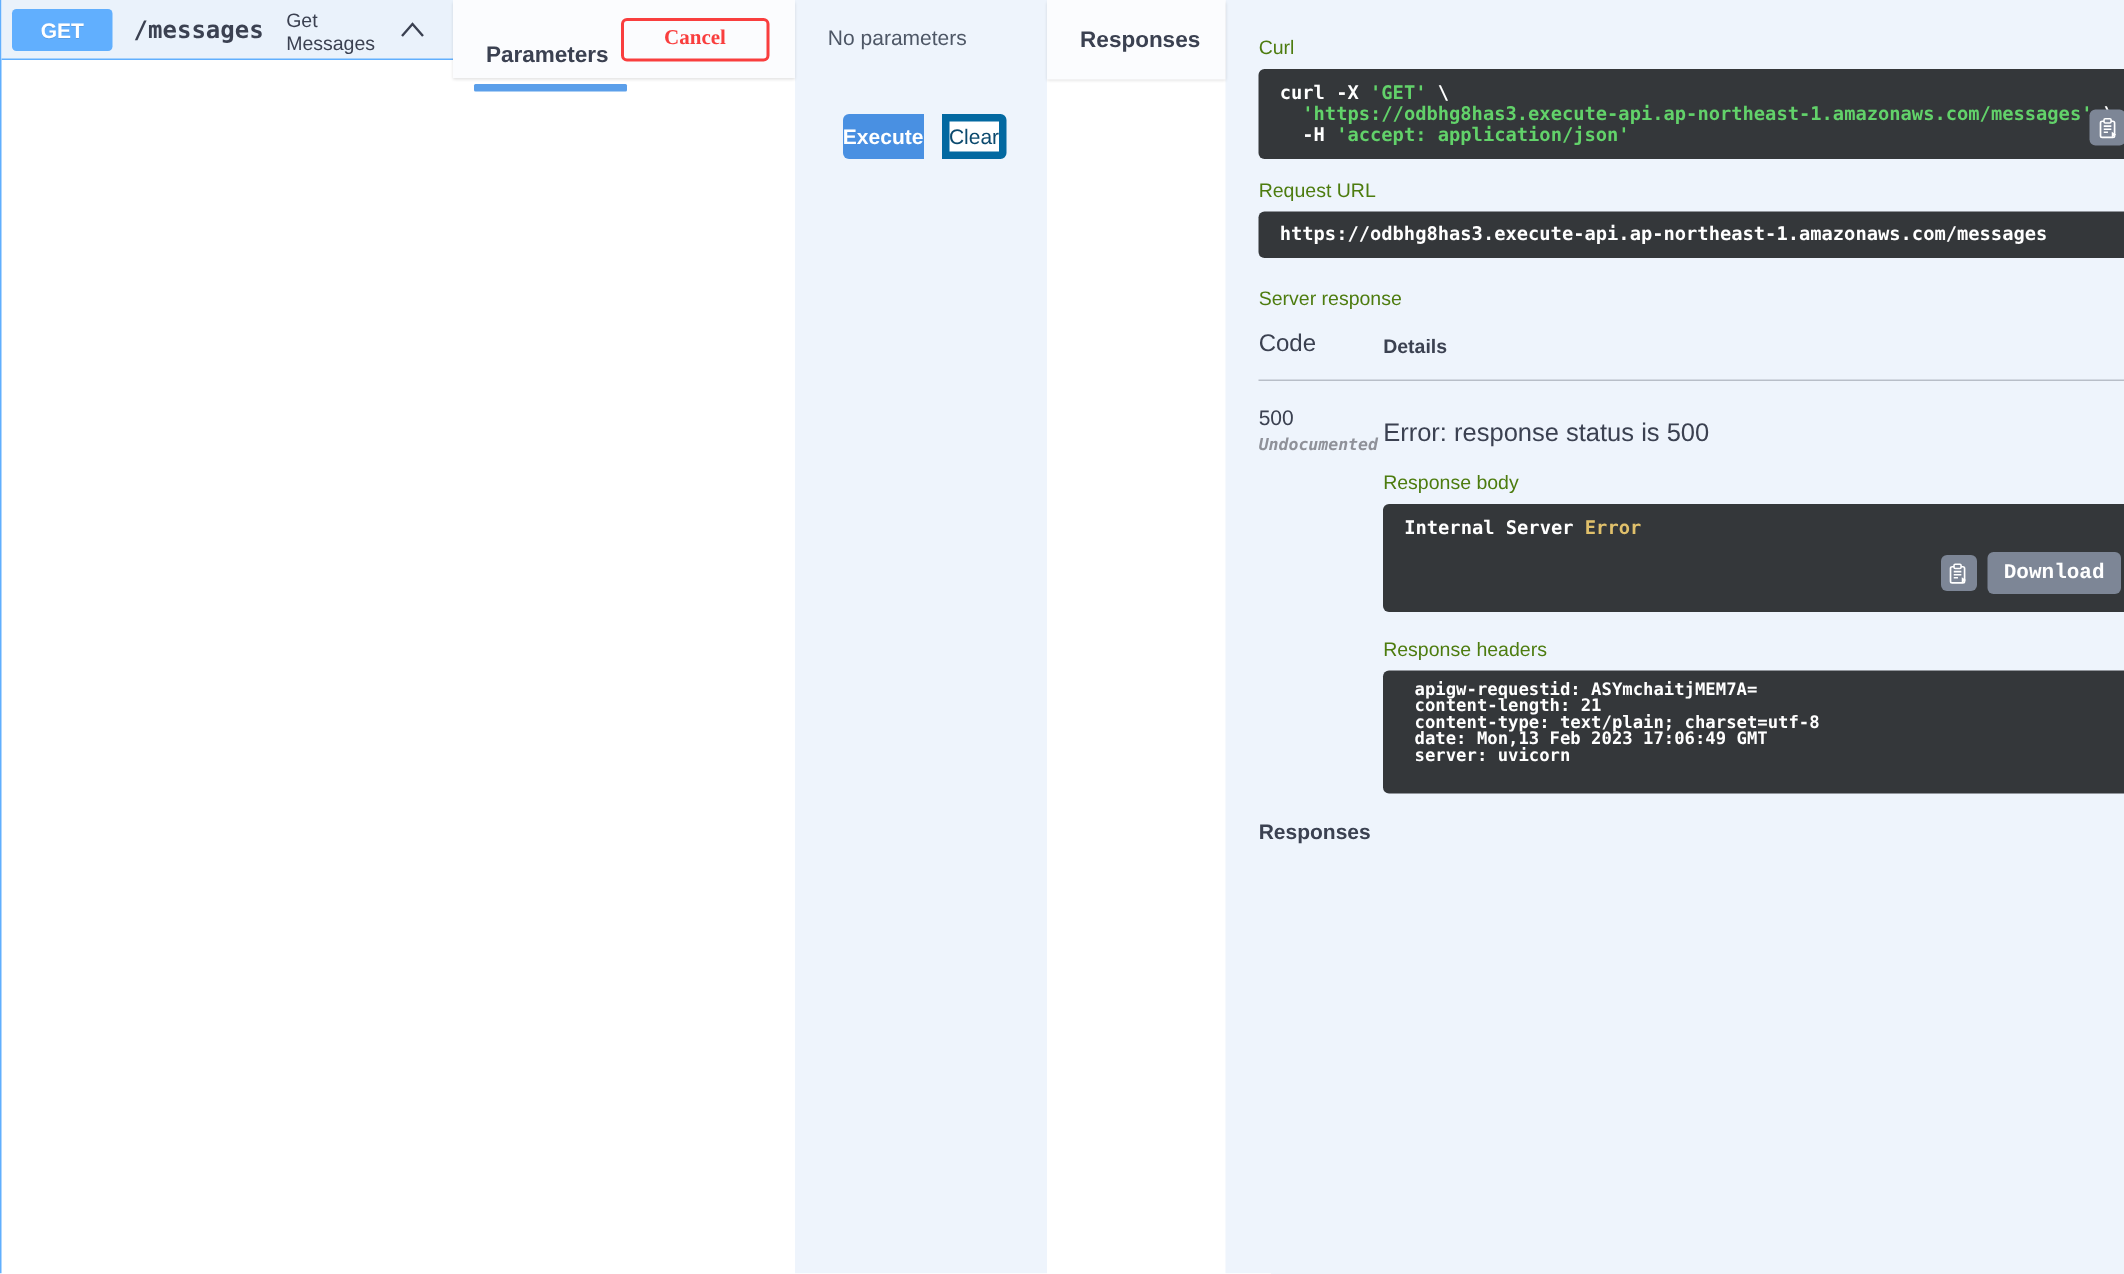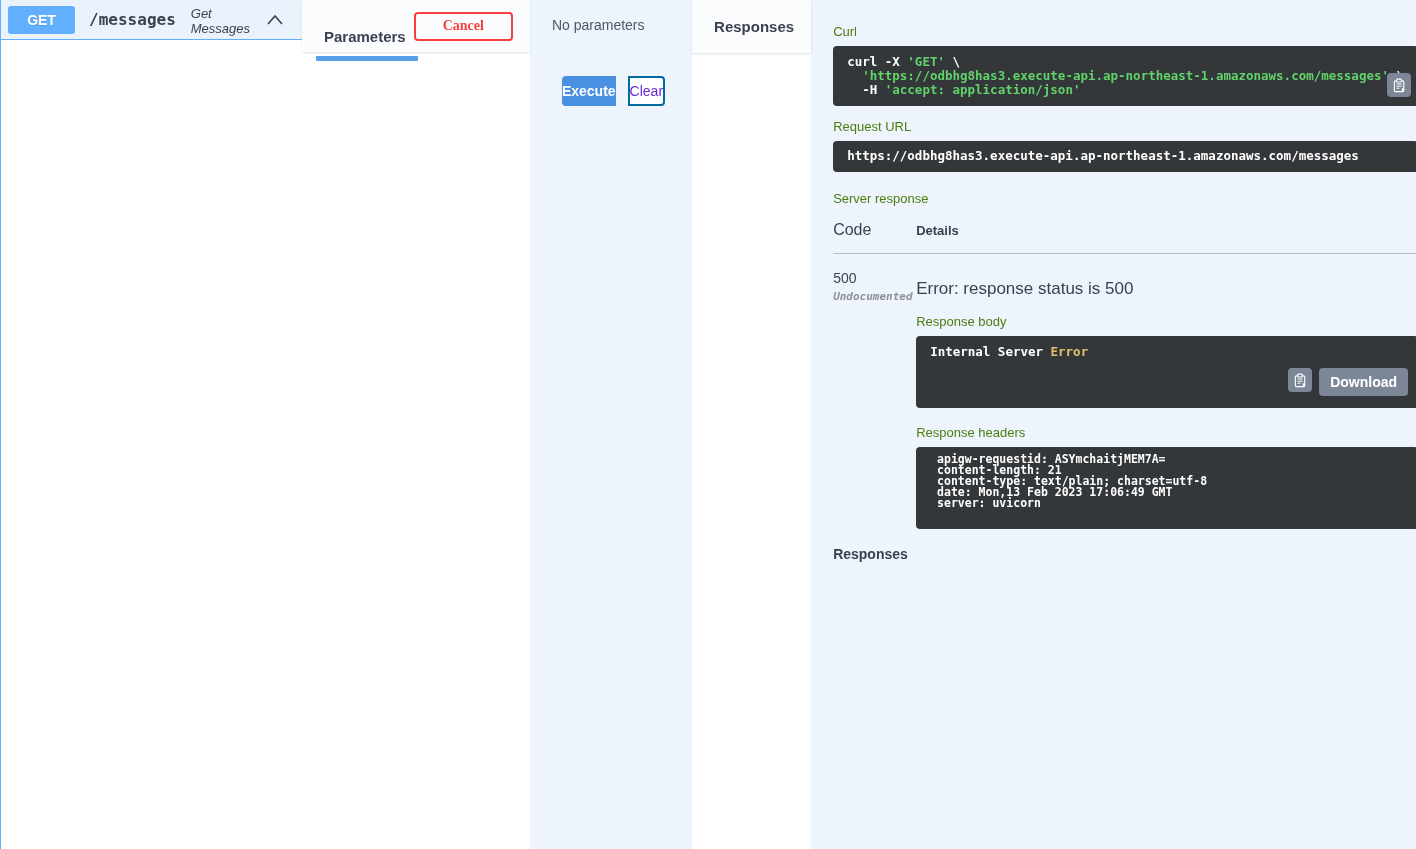--- a/index.html
+++ b/index.html
@@ -28,21 +28,21 @@
     font-weight: bold; font-size: 14px;
     width: 79px; height: 28px;
     display: flex; align-items: center; justify-content: center;
     border-radius: 3px; text-shadow: 0 1px 0 rgba(0,0,0,.1);
   }
   .op-path {
     font-family: "DejaVu Sans Mono", "Liberation Mono", monospace;
     font-size: 16px; font-weight: bold; color: #3b4151;
     margin-left: 14px;
   }
-  .op-summary-text { font-size: 13px; color: #3b4151; margin-left: 15px; padding-top: 2px; font-style: italic; }
+  .op-summary-text { font-size: 13px; color: #3b4151; margin-left: 15px; padding-top: 2px; }
   .chevron-btn { margin-left: auto; background: none; border: none; cursor: pointer; padding: 4px; display: flex; }
   
   .section-header {
     background: #fbfcfe;
     box-shadow: 0 1px 2px rgba(0,0,0,.12);
     display: flex; align-items: center; justify-content: space-between;
     padding: 0 17px 0 14px;
     position: relative;
     flex: 0 0 auto;
   }
@@ -68,22 +68,22 @@
     flex: 0 0 auto;
   }
   .no-params { font-size: 14px; color: #4e5766; }
   .execute-wrapper { display: flex; margin: 43px 0 0 10px; gap: 12px; }
   .btn-execute {
     flex: 1; height: 30px; background: #4990e2; color: #fff;
     border: none; border-radius: 4px 0 0 4px;
     font-size: 14px; font-weight: 600; cursor: pointer; font-family: inherit;
   }
   .btn-clear {
-    flex: 1; height: 30px; background: #fff; color: #6d28d9;
-    border: 2px solid #0369a1; border-radius: 0 4px 4px 0;
+    flex: 1; height: 30px; background: #fff; color: #0c4a6e;
+    border: 5px solid #0369a1; border-radius: 0 4px 4px 0;
     font-size: 14px; cursor: pointer; font-family: inherit;
   }
   .responses-body {
     background: #eef4fc;
     padding: 24px 17px 20px 22px;
     flex: 1 1 auto;
   }
   .block-label { font-size: 13px; font-weight: normal; color: #4d7c0f; margin-bottom: 7px; }
   
   .code-wrap { position: relative; }
@@ -117,21 +117,21 @@
   .code-value { font-size: 14px; color: #3b4151; }
   .code-undocumented {
     font-family: "DejaVu Sans Mono", "Liberation Mono", monospace;
     font-style: italic; font-weight: bold; font-size: 11px; color: #8f9199;
     white-space: nowrap; margin-top: 4px;
   }
   .details-cell { flex: 1 1 auto; min-width: 0; }
   .error-text { font-size: 17px; color: #3b4151; margin-top: 9px; }
   .resp-body-label { margin-top: 15px; }
   .body-block { height: 72px; }
-  .block-actions { position: absolute; right: 10px; bottom: 12px; display: flex; gap: 7px; align-items: flex-start; }
+  .block-actions { position: absolute; right: 10px; bottom: 12px; display: flex; gap: 7px; align-items: center; font-family: Liberation Mono, monospace; }
   .btn-download {
     background: #7d8696; color: #fff; border: none; border-radius: 4px;
     font-size: 14px; font-weight: bold; height: 28px; padding: 0 11px;
     cursor: pointer; font-family: inherit;
   }
   .headers-block { height: 82px; font-size: 11.5px; line-height: 11px; padding-top: 7px; }
   .responses-subtitle { font-size: 14px; font-weight: bold; color: #3b4151; margin-top: 17px; padding-left: 0; }
 </style>
 </head>
 <body>

